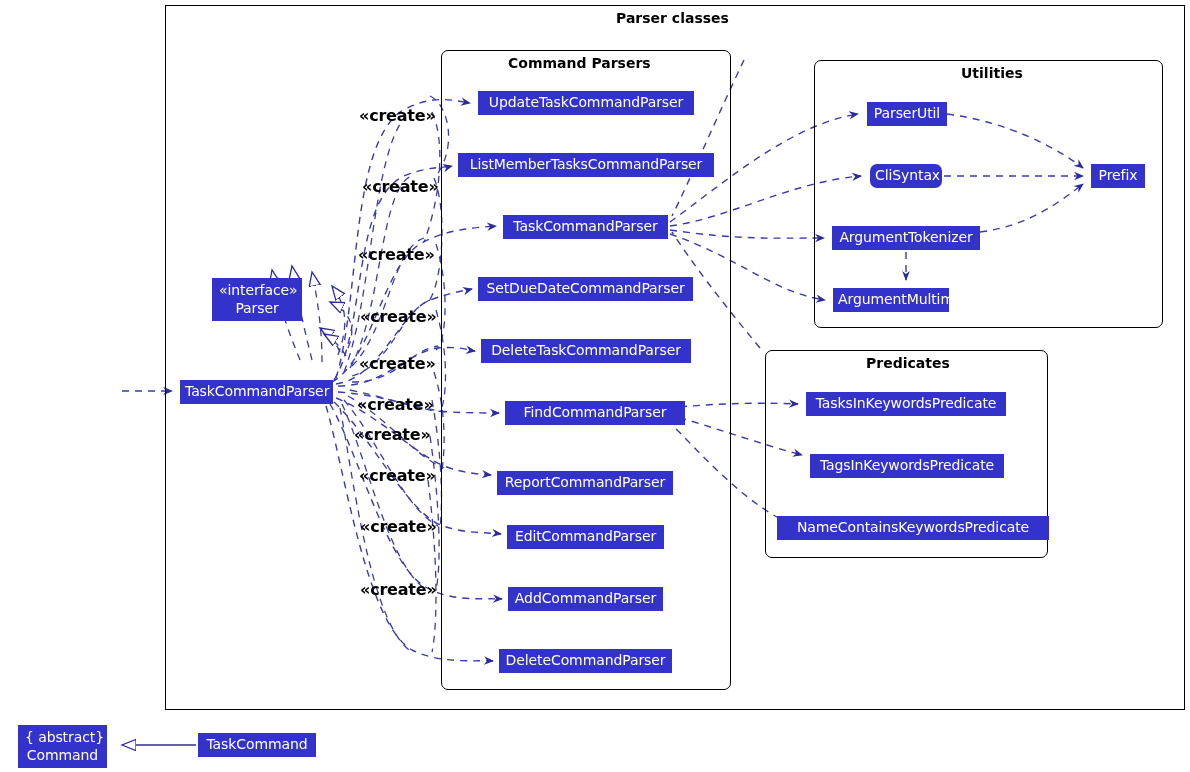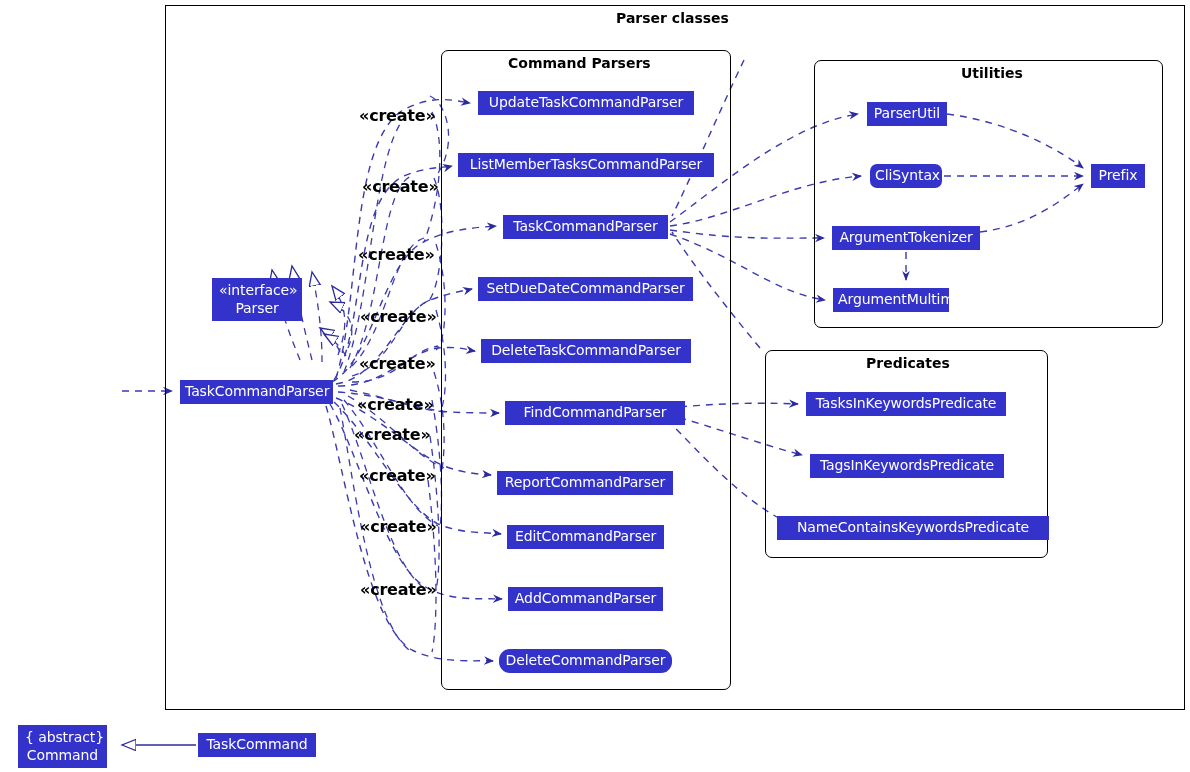--- a/index.html
+++ b/index.html
@@ -187,21 +187,21 @@
 
   <div class="cls" style="left:478px; top:91px; width:216px;">UpdateTaskCommandParser</div>
   <div class="cls" style="left:458px; top:153px; width:256px;">ListMemberTasksCommandParser</div>
   <div class="cls" style="left:503px; top:215px; width:165px;">TaskCommandParser</div>
   <div class="cls" style="left:478px; top:277px; width:215px;">SetDueDateCommandParser</div>
   <div class="cls" style="left:481px; top:339px; width:210px;">DeleteTaskCommandParser</div>
   <div class="cls" style="left:505px; top:401px; width:180px;">FindCommandParser</div>
   <div class="cls" style="left:497px; top:463px; width:176px;margin-top:8px;">ReportCommandParser</div>
   <div class="cls" style="left:507px; top:525px; width:157px;">EditCommandParser</div>
   <div class="cls" style="left:508px; top:587px; width:155px;">AddCommandParser</div>
-  <div class="cls" style="left:499px; top:649px; width:173px;border-radius:11px;">DeleteCommandParser</div>
+  <div class="cls" style="left:499px; top:649px; width:173px;">DeleteCommandParser</div>
 
   <div class="cls" style="left:867px; top:102px; width:80px;">ParserUtil</div>
   <div class="cls" style="left:870px; top:164px; width:72px;border-radius:7px;">CliSyntax</div>
   <div class="cls" style="left:832px; top:226px; width:148px;">ArgumentTokenizer</div>
   <div class="cls" style="left:833px; top:288px; width:116px;">ArgumentMultimap</div>
   <div class="cls" style="left:1091px; top:164px; width:54px;">Prefix</div>
 
   <div class="cls" style="left:806px; top:392px; width:200px;">TasksInKeywordsPredicate</div>
   <div class="cls" style="left:810px; top:454px; width:194px;">TagsInKeywordsPredicate</div>
   <div class="cls" style="left:777px; top:516px; width:272px;">NameContainsKeywordsPredicate</div>

